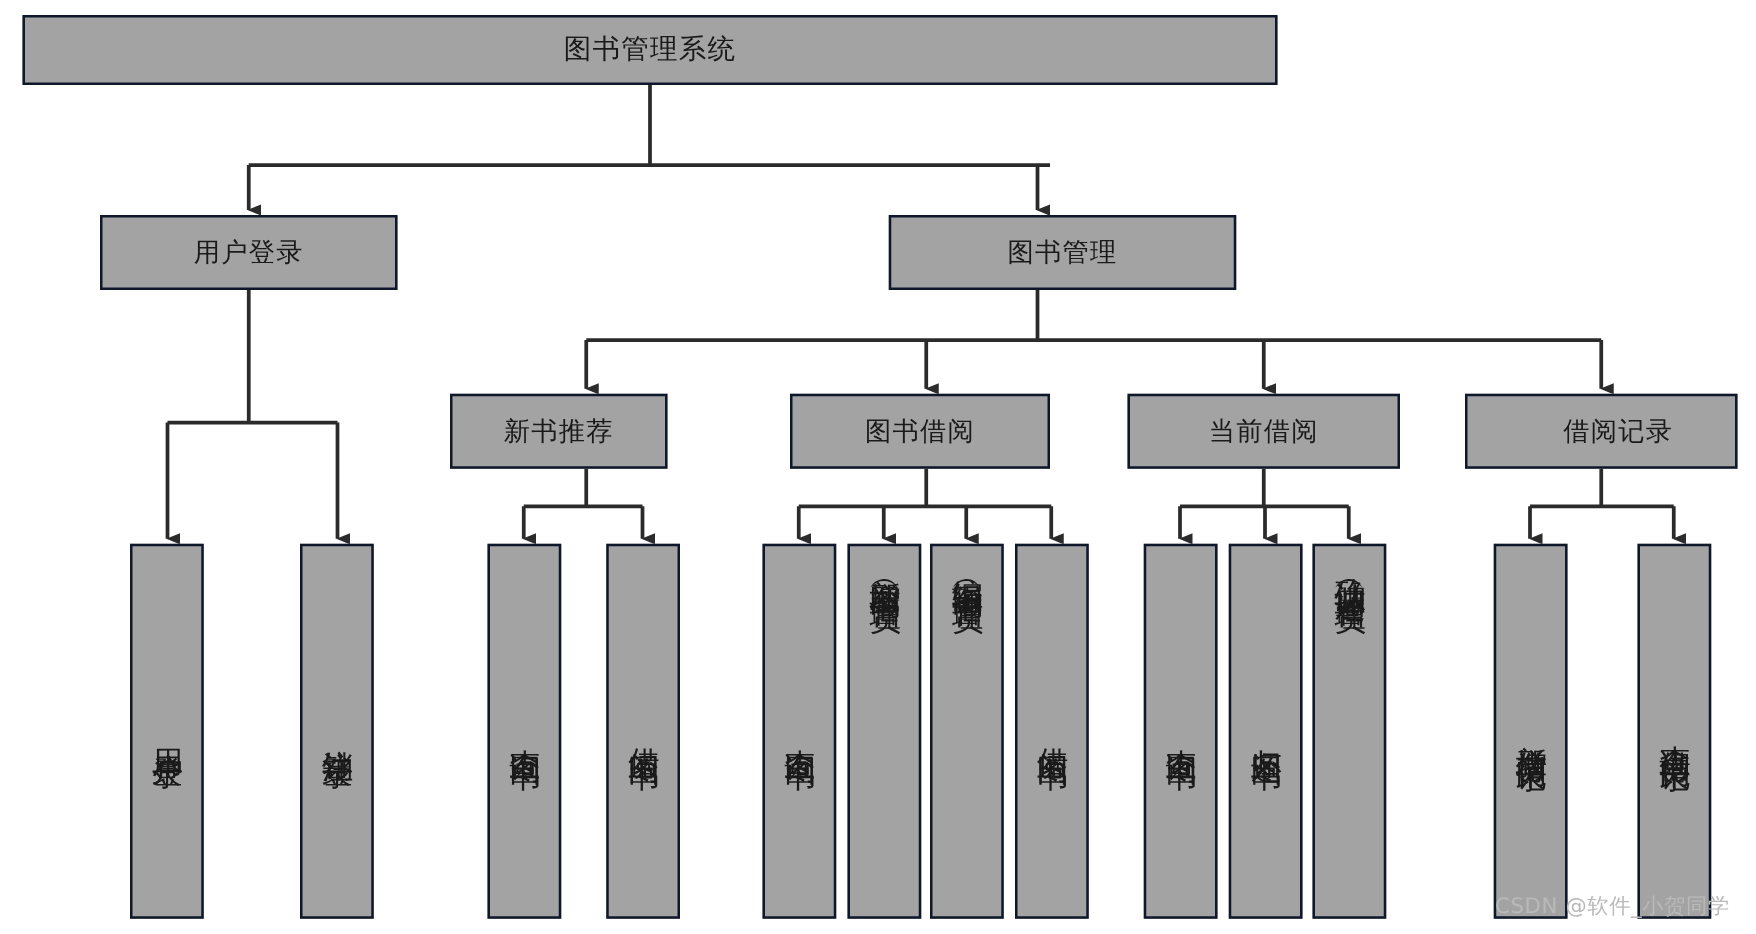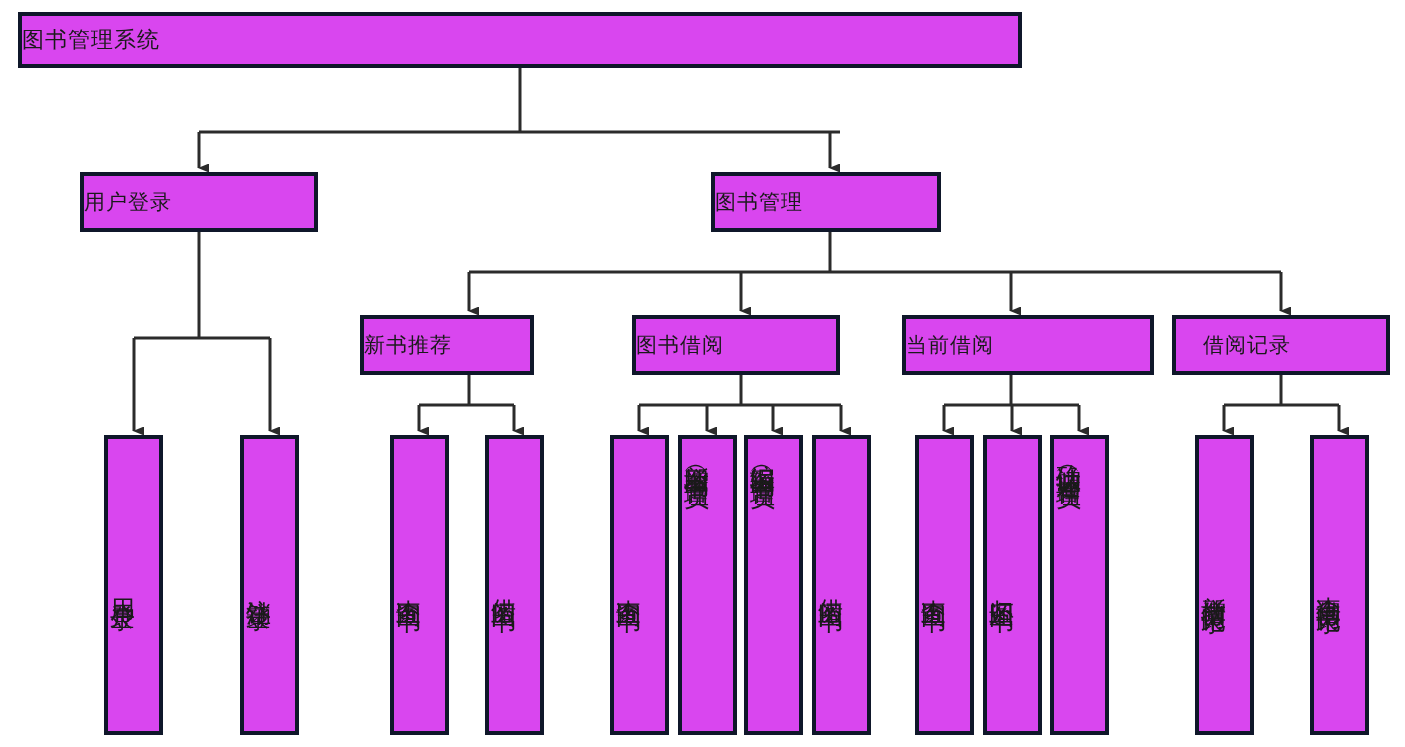--- a/index.html
+++ b/index.html
@@ -5,24 +5,25 @@
   html,body{margin:0;padding:0;background:#ffffff;}
   body{
     font-family:"DejaVu Sans","Liberation Sans",sans-serif;
     width:1405px;height:747px;overflow:hidden;
   }
   #stage{position:relative;width:1405px;height:747px;background:#fff;}
   #edges{position:absolute;left:0;top:0;width:1405px;height:747px;}
   .node{
     position:absolute;
     box-sizing:border-box;
-    border:4px solid #0f172a;
-    background:#d946ef;
+    border:2px solid #0f172a;
+    background:#a3a3a3;
     display:flex;
     align-items:center;
+    justify-content:center;
     color:#1a1a1a;
   }
   .node .lbl{
     display:block;
     text-align:center;
     line-height:1.08;
     white-space:nowrap;
   }
   .h-node .lbl{font-size:21px;letter-spacing:1px;}
   .root .lbl{font-size:22px;letter-spacing:1px;}
@@ -104,31 +105,31 @@
     </g>
   </svg>
 
   <div class="node root h-node" style="left:18px;top:12px;width:1004px;height:56px;">
     <span class="lbl">图书管理系统</span>
   </div>
 
   <div class="node h-node" style="left:80px;top:172px;width:238px;height:60px;">
     <span class="lbl">用户登录</span>
   </div>
-  <div class="node h-node" style="left:711px;top:172px;width:230px;height:60px;">
+  <div class="node h-node" style="left:711px;top:172px;width:278px;height:60px;">
     <span class="lbl">图书管理</span>
   </div>
 
   <div class="node h-node" style="left:360px;top:315px;width:174px;height:60px;">
     <span class="lbl">新书推荐</span>
   </div>
   <div class="node h-node" style="left:632px;top:315px;width:208px;height:60px;font-family:Liberation Serif, serif;">
     <span class="lbl">图书借阅</span>
   </div>
-  <div class="node h-node" style="left:902px;top:315px;width:252px;height:60px;">
+  <div class="node h-node" style="left:902px;top:315px;width:218px;height:60px;">
     <span class="lbl">当前借阅</span>
   </div>
   <div class="node h-node" style="left:1172px;top:315px;width:218px;height:60px;padding-left:27px;">
     <span class="lbl">借阅记录</span>
   </div>
 
   <div class="node v-node mid" style="left:104px;top:435px;width:59px;height:300px;">
     <span class="lbl">用户登录</span>
   </div>
   <div class="node v-node mid" style="left:240px;top:435px;width:59px;height:300px;">
@@ -165,14 +166,15 @@
     <span class="lbl">确认归还（管理员）</span>
   </div>
 
   <div class="node v-node mid" style="left:1195px;top:435px;width:59px;height:300px;">
     <span class="lbl">新增借阅记录</span>
   </div>
   <div class="node v-node mid" style="left:1310px;top:435px;width:59px;height:300px;">
     <span class="lbl">查询借阅记录</span>
   </div>
 
+  <div id="watermark">CSDN @软件_小贺同学</div>
 
 </div>
 
 </body></html>

